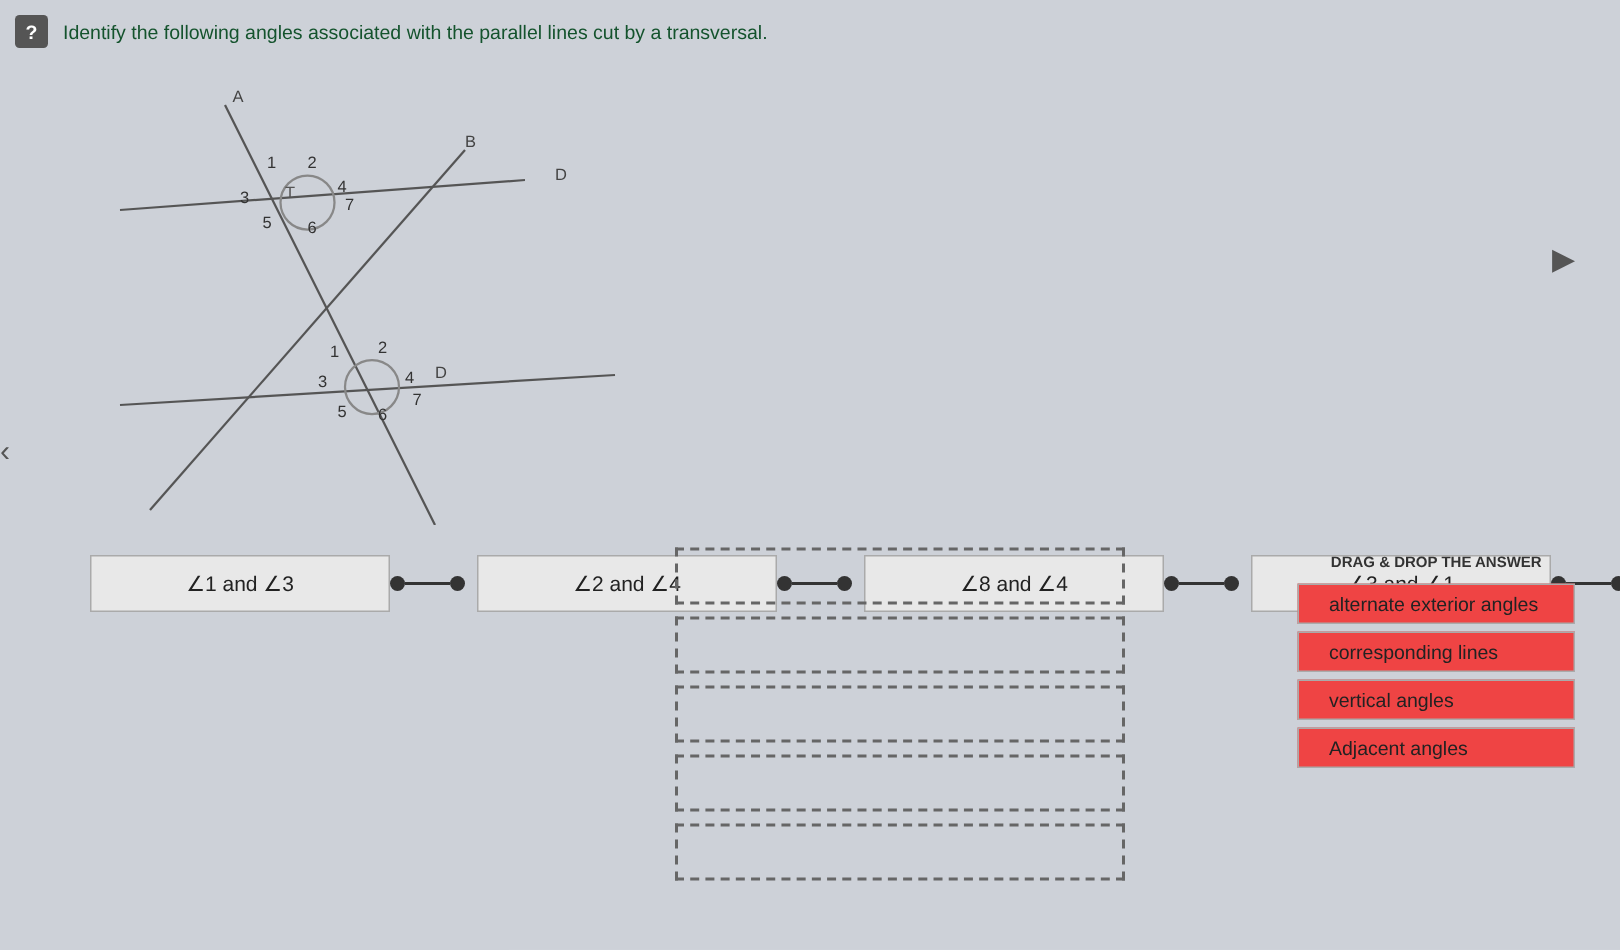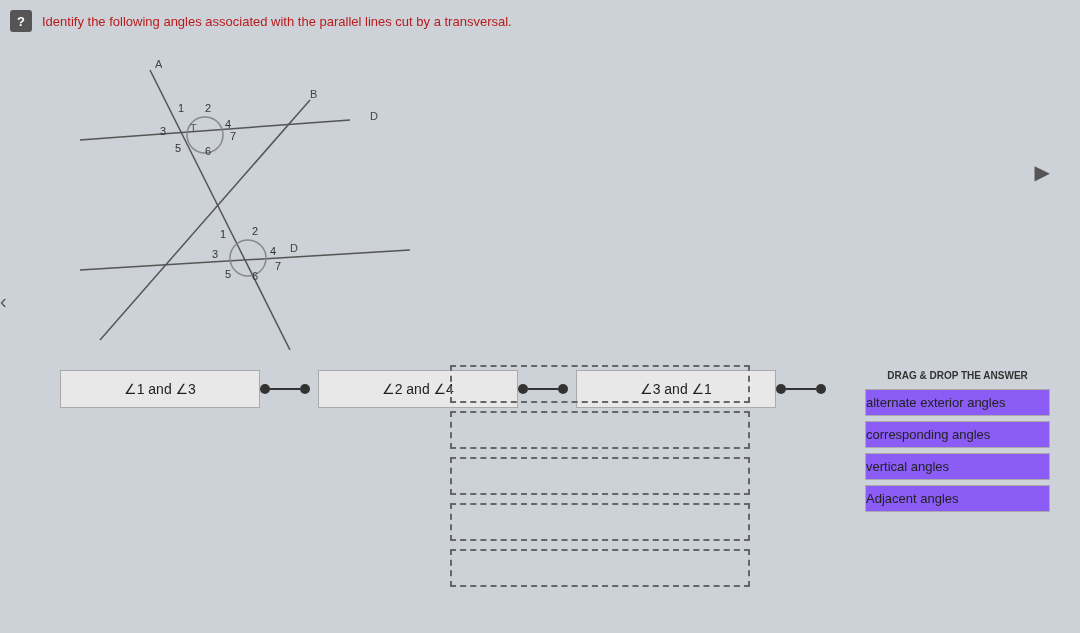--- a/index.html
+++ b/index.html
@@ -39,21 +39,21 @@
       display: flex;
       align-items: center;
       justify-content: center;
       font-size: 13px;
       font-weight: bold;
       flex-shrink: 0;
     }
 
     .question-text {
       font-size: 13px;
-      color: #b91c1c;
+      color: #14532d;
     }
 
     
     .diagram-area {
       position: absolute;
       top: 40px;
       left: 20px;
       width: 420px;
       height: 310px;
     }
@@ -159,23 +159,23 @@
 
     .answer-bank-title {
       font-size: 10px;
       font-weight: bold;
       color: #333;
       text-align: center;
       margin-bottom: 8px;
     }
 
     .answer-option {
-      background: #8b5cf6;
+      background: #ef4444;
       border: 1px solid #aaa;
-      padding: 5px 0;
+      padding: 5px 20px;
       margin-bottom: 5px;
       font-size: 13px;
       color: #222;
       cursor: grab;
       width: 100%;
     }
 
     
     svg.diagram {
       width: 420px;
@@ -246,20 +246,28 @@
       </div>
       <div class="angle-row">
         <div class="angle-label-box">∠2 and ∠4</div>
         <div class="connector">
           <div class="dot"></div>
           <div class="line-connector"></div>
           <div class="dot-right"></div>
         </div>
       </div>
       <div class="angle-row">
+        <div class="angle-label-box">∠8 and ∠4</div>
+        <div class="connector">
+          <div class="dot"></div>
+          <div class="line-connector"></div>
+          <div class="dot-right"></div>
+        </div>
+      </div>
+      <div class="angle-row">
         <div class="angle-label-box">∠3 and ∠1</div>
         <div class="connector">
           <div class="dot"></div>
           <div class="line-connector"></div>
           <div class="dot-right"></div>
         </div>
       </div>
     </div>
 
   <div class="drop-zones" id="drop-zones-container">
@@ -267,19 +275,19 @@
       <div class="drop-zone"></div>
       <div class="drop-zone"></div>
       <div class="drop-zone"></div>
       <div class="drop-zone"></div>
     </div>
 
   <div class="answer-bank">
     <div class="answer-bank-title">DRAG &amp; DROP THE ANSWER</div>
     <div id="answer-options-container">
         <div class="answer-option">alternate exterior angles</div>
-        <div class="answer-option">corresponding angles</div>
+        <div class="answer-option">corresponding lines</div>
         <div class="answer-option">vertical angles</div>
         <div class="answer-option">Adjacent angles</div>
       </div>
   </div>
 
 </div>
 
 </body></html>

